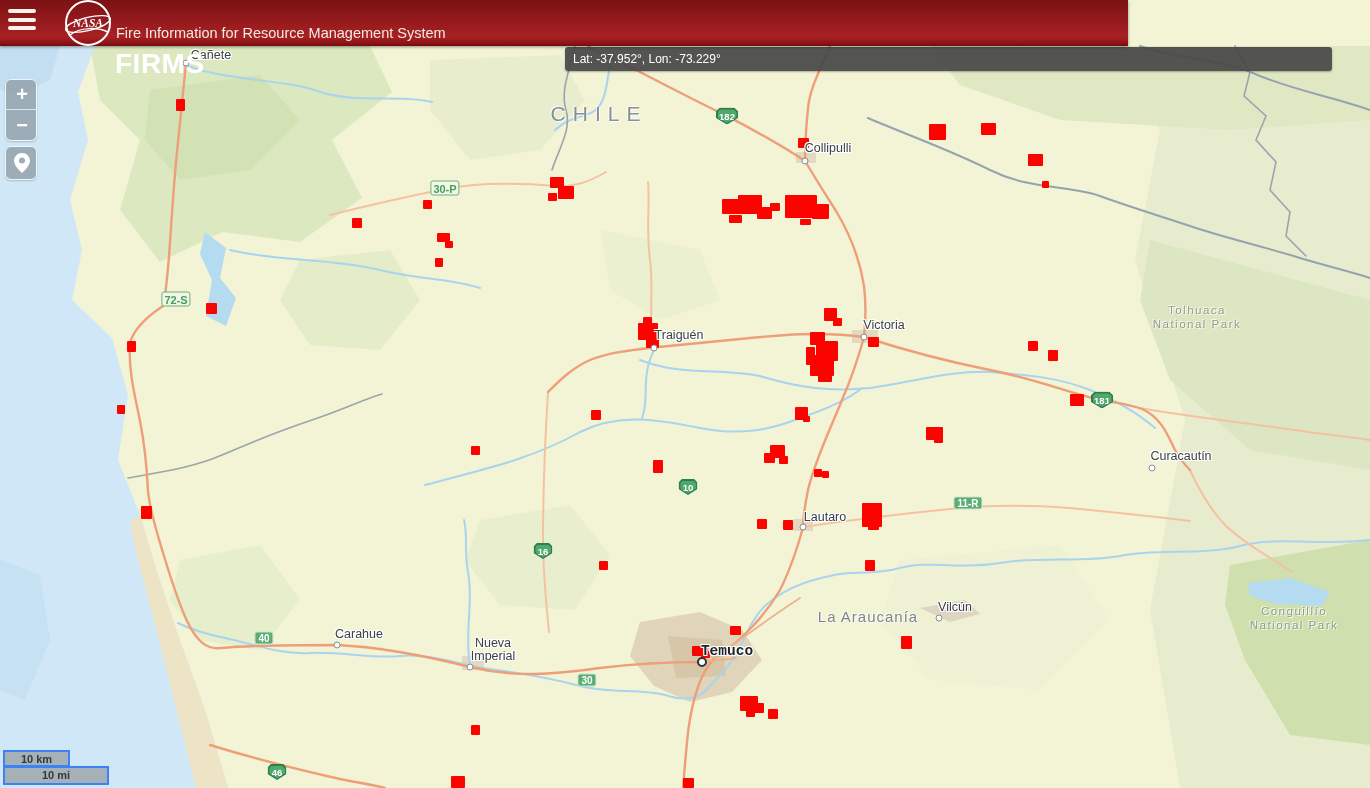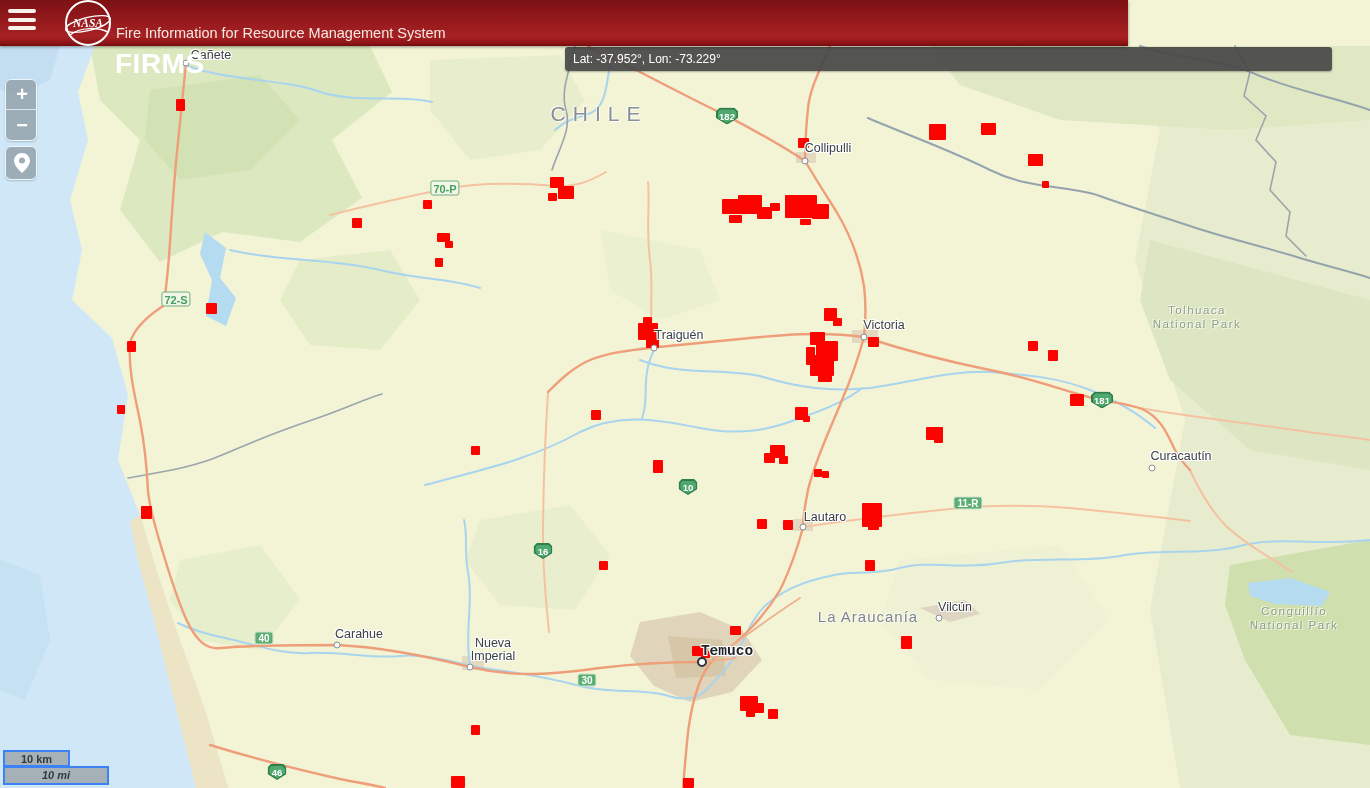--- a/index.html
+++ b/index.html
@@ -29,21 +29,21 @@
     font-size:20px; font-weight:bold; display:flex; align-items:center; justify-content:center; cursor:pointer; }
   #zoom-in { border-bottom:1px solid rgba(255,255,255,.7); }
   #locate-group { top:146px; width:32px; }
   #locate-btn { height:32px; }
 
   
   #scalebox { position:absolute; left:3px; top:750px; z-index:40; }
   .scale-bar { background:rgba(160,170,176,.9); border:2px solid #3b82f6; color:#33393d;
     font-size:11px; font-weight:bold; text-align:center; line-height:14px; }
   #scale-km { width:67px; height:17px; }
-  #scale-mi { width:106px; height:19px; line-height:15px; margin-top:-1px;font-style:italic; }
+  #scale-mi { width:106px; height:19px; line-height:15px; margin-top:-1px; }
 
   
   #map { position:absolute; inset:0; z-index:1; }
   #terrain { position:absolute; left:0; top:0; }
   #overlay { position:absolute; inset:0; z-index:10; }
 
   .fire { position:absolute; border-radius:1px; }
 
   .city-marker { position:absolute; width:7px; height:7px; border-radius:50%;
     background:#fdfdfb; border:1.5px solid #8a8f94; transform:translate(-50%,-50%); }
@@ -243,21 +243,21 @@
           <div class="shield badge" style="left: 543px; top: 551px; width: 19px; height: 16px;">
             <div class="inner">16</div>
           </div>
           <div class="shield badge" style="left: 277px; top: 772px; width: 19px; height: 16px;">
             <div class="inner">46</div>
           </div>
           <div class="shield pill" style="left: 264px; top: 638px;">40</div>
           <div class="shield pill" style="left: 587px; top: 680px;">30</div>
           <div class="shield pill" style="left: 968px; top: 503px;">11-R</div>
           <div class="shield outline" style="left: 176px; top: 299px;">72-S</div>
-          <div class="shield outline" style="left: 445px; top: 188px;">70-P</div>
+          <div class="shield outline" style="left: 445px; top: 188px;">30-P</div>
         </div>
       <div id="label-layer">
         <div id="country-label" class="map-label" style="left: 599px; top: 114px;">CHILE</div>
         <div id="region-label" class="map-label" style="left: 858px; top: 616px; padding-left: 20px;">La Araucanía</div>
       <div class="map-label park-label" style="left: 1197px; top: 317px;">Tolhuaca<br>National Park</div>
           <div class="map-label park-label" style="left: 1294px; top: 618px;">Conguillío<br>National Park</div>
           <div class="city-marker" style="left: 186px; top: 63px;"></div>
           <div class="city-label" style="left: 211px; top: 56px;">Cañete</div>
           <div class="city-marker" style="left: 805px; top: 161px;"></div>
           <div class="city-label" style="left: 828px; top: 149px;">Collipulli</div>

